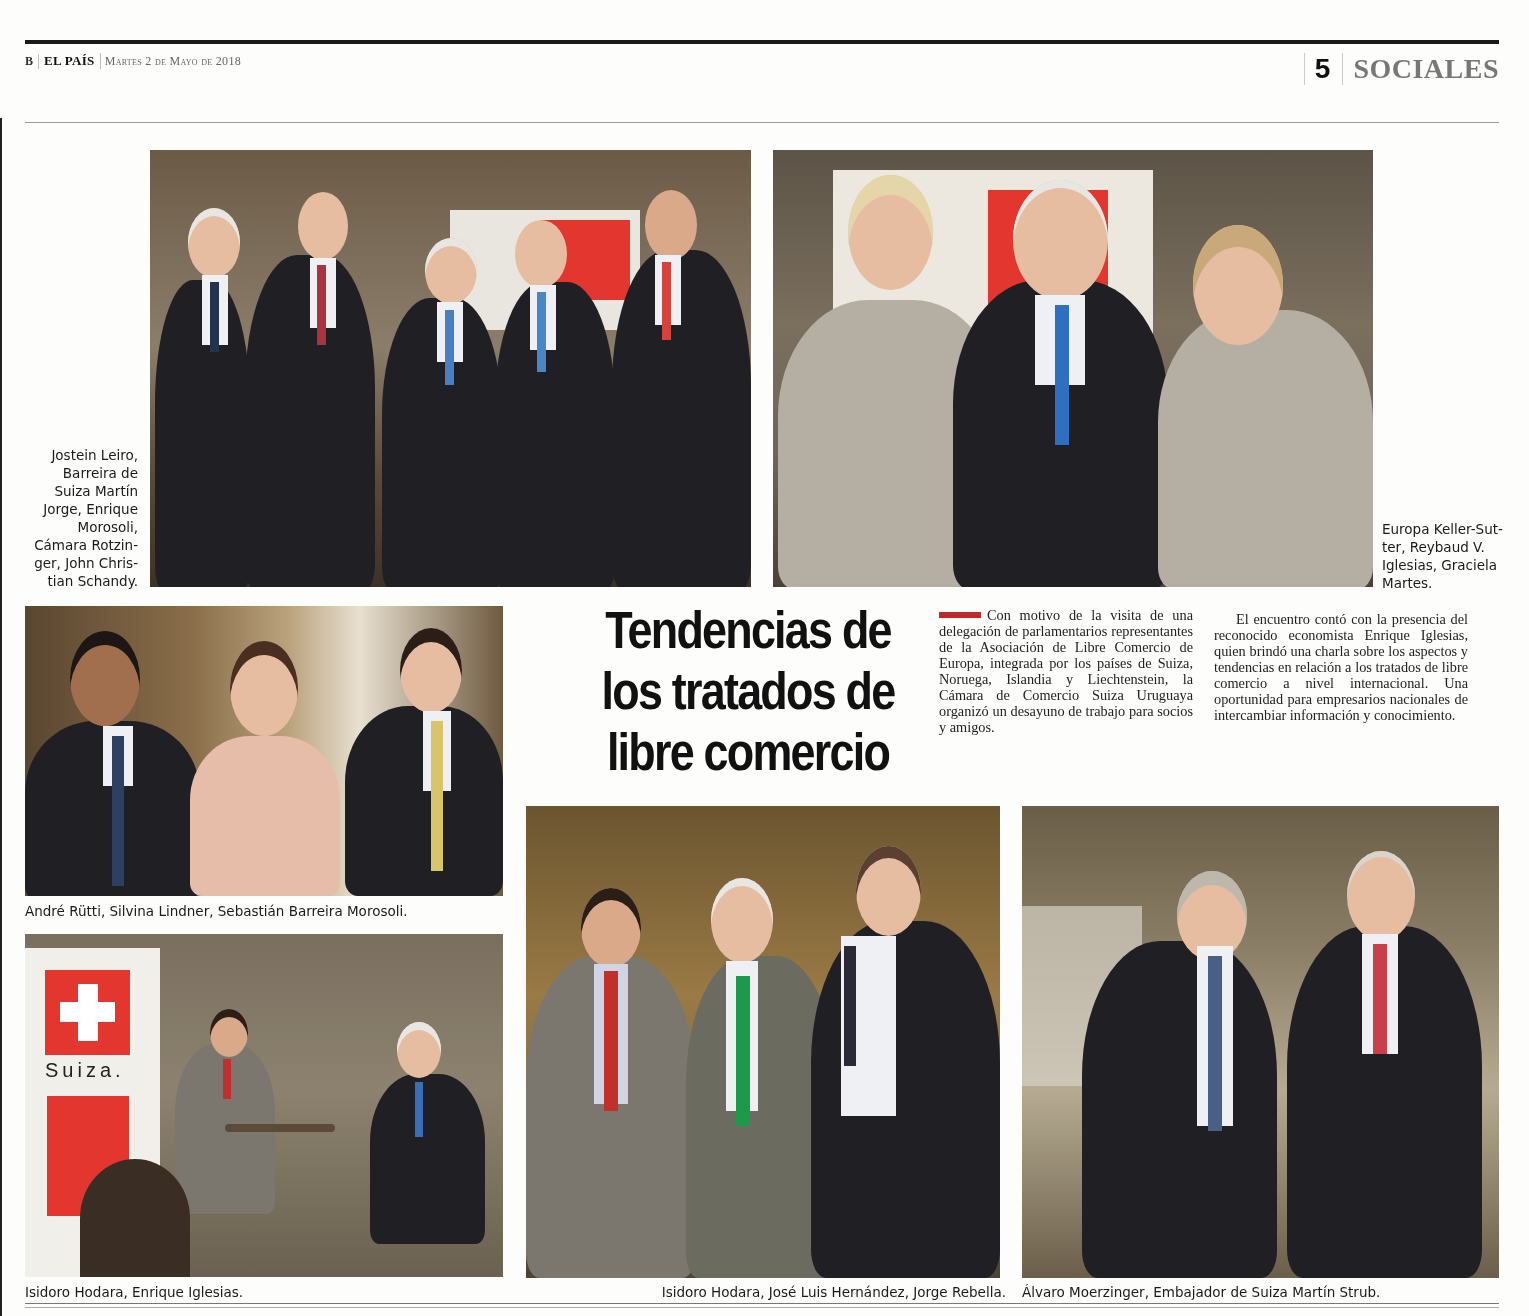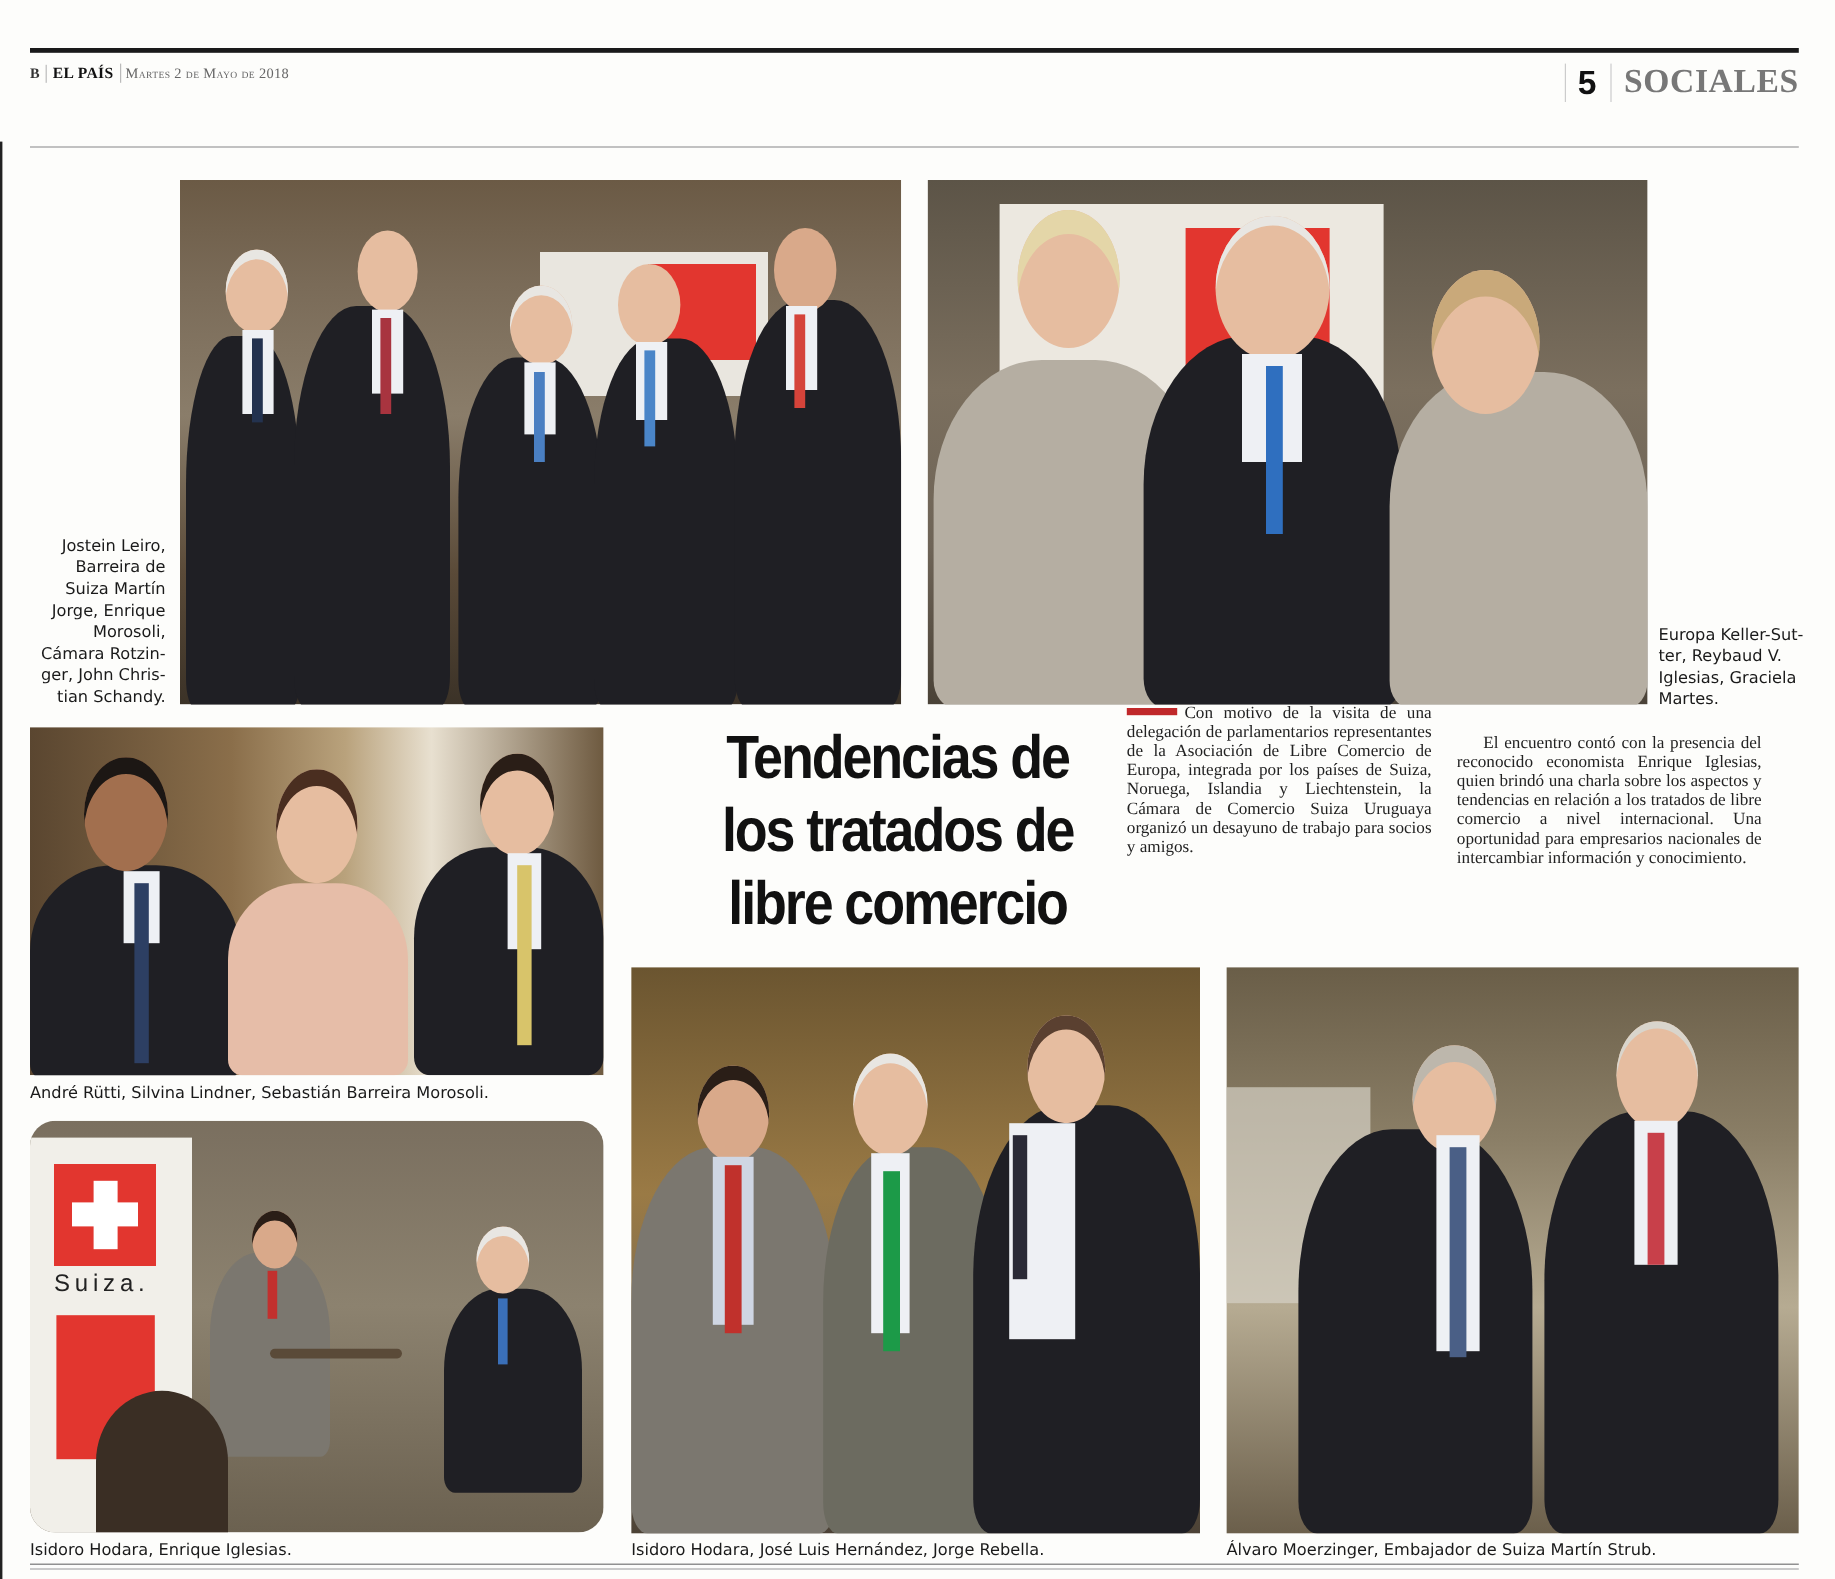--- a/index.html
+++ b/index.html
@@ -147,21 +147,21 @@
   <div class="tie" style="left:87px; top:130px; width:12px; background:#2d3f63; height:150px;"></div>
   <div class="person" style="left:165px; top:130px; width:150px; height:160px; background:#e6bda8;"></div>
   <div class="head pale" style="left:205px; top:35px; width:68px; height:95px; box-shadow: inset 0 14px 0 #4a2e20;"></div>
   <div class="person suit" style="left:320px; top:100px; width:158px; height:190px;"></div>
   <div class="head pale" style="left:375px; top:22px; width:62px; height:85px; box-shadow: inset 0 14px 0 #2a1e17;"></div>
   <div class="shirt" style="left:398px; top:105px; width:28px; height:80px;"></div>
   <div class="tie" style="left:406px; top:115px; width:12px; background:#d8c46a; height:150px;"></div>
 </div>
 <div class="caption-sans" style="left:25px; top:902px; width:480px;">André Rütti, Silvina Lindner, Sebastián Barreira Morosoli.</div>
 
-<div class="photo ph4" style="left:25px; top:934px; width:478px; height:343px;border-radius:21px;">
+<div class="photo ph4" style="left:25px; top:934px; width:478px; height:343px;">
   <div class="room"></div>
   <div class="banner" style="left:0px; top:14px; width:135px; height:329px;"></div>
   <div class="flag" style="left:20px; top:36px; width:85px; height:85px;">
     <div class="cross-h" style="left:15px; top:32px; width:55px; height:20px;"></div>
     <div class="cross-v" style="left:33px; top:14px; width:20px; height:57px;"></div>
   </div>
   <div class="banner-label" style="left:20px; top:125px;">Suiza.</div>
   <div class="flag" style="left:22px; top:162px; width:82px; height:120px;"></div>
   <div class="person suit-grey" style="left:150px; top:110px; width:100px; height:170px;"></div>
   <div class="head" style="left:185px; top:75px; width:38px; height:48px; box-shadow: inset 0 8px 0 #2a1e17;"></div>
@@ -173,21 +173,21 @@
   <div class="abs" style="left:55px; top:225px; width:110px; height:118px; background:#3a2e24; border-radius:50% 50% 0 0;"></div>
 </div>
 <div class="caption-sans" style="left:25px; top:1283px; width:480px;">Isidoro Hodara, Enrique Iglesias.</div>
 
 <div class="headline">
   <div>Tendencias de</div>
   <div>los tratados de</div>
   <div>libre comercio</div>
 </div>
 
-<div class="body-col" style="left:939px; top:586px; width:254px;">
+<div class="body-col" style="left:939px; top:607px; width:254px;">
   <span class="red-dash"></span><span>Con motivo de la visita de una delegación de parlamentarios representantes de la Asociación de Libre Comercio de Europa, integrada por los países de Suiza, Noruega, Islandia y Liechtenstein, la Cámara de Comercio Suiza Uruguaya organizó un desayuno de trabajo para socios y amigos.</span>
 </div>
 <div class="body-col" style="left:1214px; top:611px; width:254px;">
   <span class="indent"></span><span>El encuentro contó con la presencia del reconocido economista Enrique Iglesias, quien brindó una charla sobre los aspectos y tendencias en relación a los tratados de libre comercio a nivel internacional. Una oportunidad para empresarios nacionales de intercambiar información y conocimiento.</span>
 </div>
 
 <div class="photo ph5" style="left:526px; top:806px; width:474px; height:472px;">
   <div class="room"></div>
   <div class="person suit-grey" style="left:0px; top:150px; width:170px; height:322px;"></div>
   <div class="head" style="left:55px; top:82px; width:60px; height:80px; box-shadow: inset 0 12px 0 #2a1e17;"></div>
@@ -195,21 +195,21 @@
   <div class="tie" style="left:78px; top:165px; width:14px; background:#c0312c; height:140px;"></div>
   <div class="person suit-grey" style="left:160px; top:150px; width:150px; height:322px; background:#6c6b60;"></div>
   <div class="head pale hair-white" style="left:185px; top:72px; width:62px; height:85px;"></div>
   <div class="shirt" style="left:200px; top:155px; width:32px; height:150px;"></div>
   <div class="tie" style="left:210px; top:170px; width:14px; background:#1c9a48; height:150px;"></div>
   <div class="person suit" style="left:285px; top:115px; width:189px; height:357px;"></div>
   <div class="head pale" style="left:330px; top:40px; width:65px; height:90px; box-shadow: inset 0 12px 0 #5a4030;"></div>
   <div class="shirt" style="left:315px; top:130px; width:55px; height:180px;"></div>
   <div class="tie" style="left:318px; top:140px; width:12px; background:#2a2a36; height:120px;"></div>
 </div>
-<div class="caption-sans" style="left:526px; top:1283px; width:480px;">Isidoro Hodara, José Luis Hernández, Jorge Rebella.</div>
+<div class="caption-sans" style="left:526px; top:1283px; width:480px;text-align:right;">Isidoro Hodara, José Luis Hernández, Jorge Rebella.</div>
 
 <div class="photo ph6" style="left:1022px; top:806px; width:477px; height:472px;">
   <div class="room"></div>
   <div class="abs" style="left:0px; top:100px; width:120px; height:180px; background:#d6d2c6; opacity:0.7;"></div>
   <div class="person suit" style="left:60px; top:135px; width:195px; height:337px;"></div>
   <div class="head pale" style="left:155px; top:65px; width:70px; height:90px; box-shadow: inset 0 14px 0 #bdb7ac;"></div>
   <div class="shirt" style="left:175px; top:140px; width:36px; height:180px;"></div>
   <div class="tie" style="left:186px; top:150px; width:14px; background:#4a5f86; height:175px;"></div>
   <div class="person suit" style="left:265px; top:120px; width:195px; height:352px;"></div>
   <div class="head pale" style="left:325px; top:45px; width:68px; height:90px; box-shadow: inset 0 6px 0 #d9d5cc;"></div>

